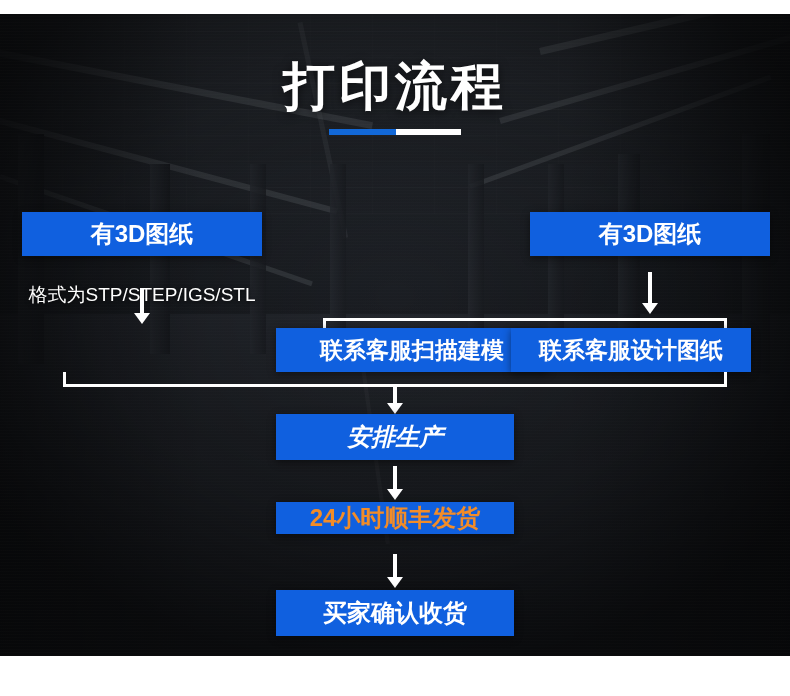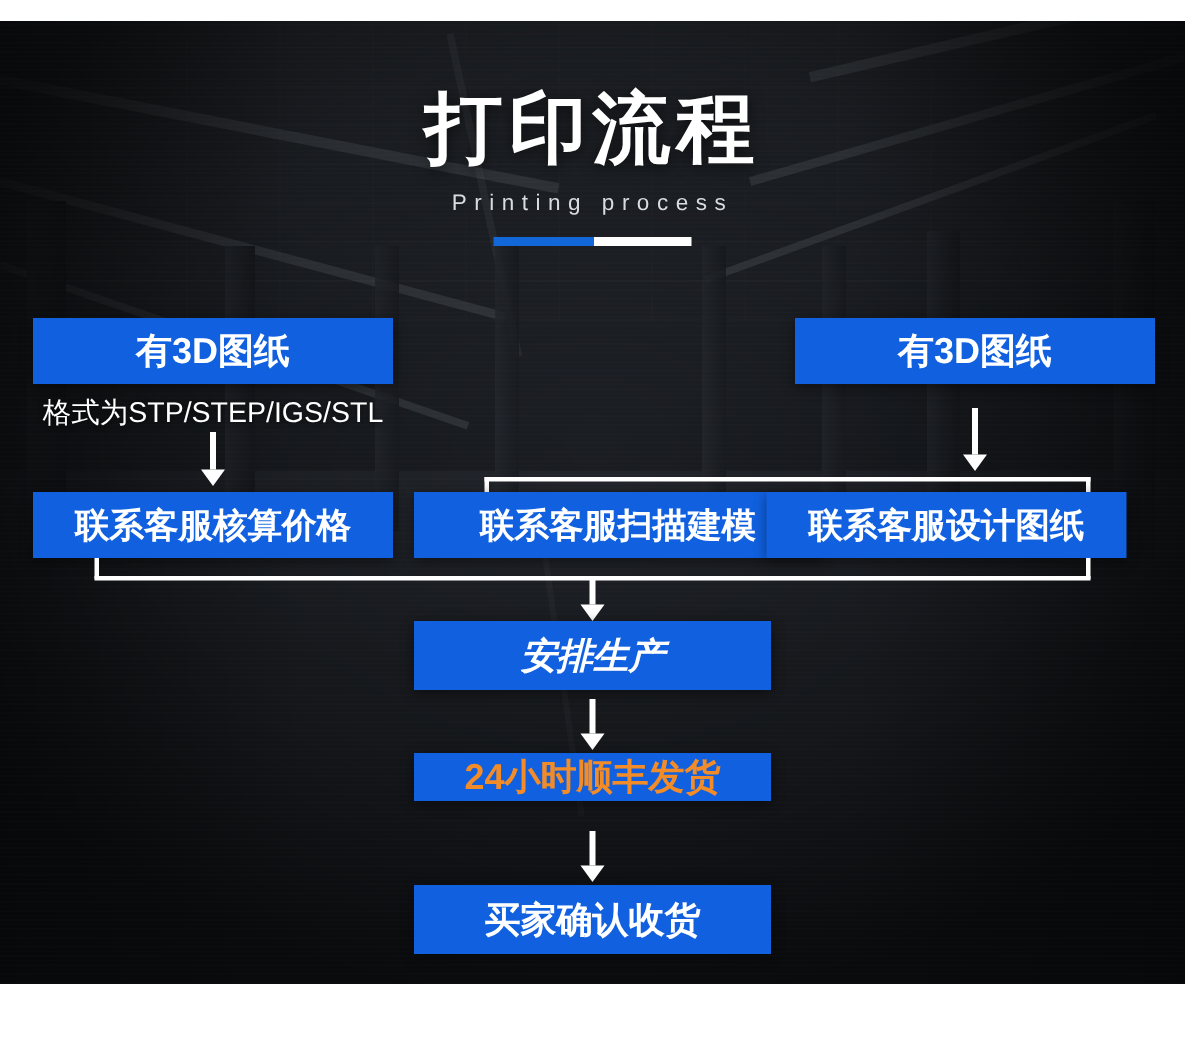--- a/index.html
+++ b/index.html
@@ -51,21 +51,21 @@
   .divider{margin:14px auto 0;width:132px;height:6px;display:flex;}
   .divider .seg-blue{width:67px;height:6px;background:#1268d8;}
   .divider .seg-white{width:65px;height:6px;background:#ffffff;}
 
   
   .box{position:absolute;background:#1060DF;color:#ffffff;display:flex;
        align-items:center;justify-content:center;font-weight:bold;
        box-shadow:0 2px 8px rgba(0,0,0,.45);}
   .box.accent{color:#F28C28;}
   .cap{position:absolute;color:#ffffff;font-size:19px;text-align:center;
-       text-shadow:0 1px 4px rgba(0,0,0,.75);white-space:nowrap;}
+       text-shadow:0 1px 4px rgba(0,0,0,.75);white-space:nowrap;margin-top:20px;}
 
   
   .vline{position:absolute;background:#ffffff;width:3px;}
   .hline{position:absolute;background:#ffffff;height:3px;}
   .arrow{position:absolute;}
   .arrow .shaft{position:absolute;left:50%;top:0;margin-left:-2px;width:4px;background:#ffffff;}
   .arrow .head{position:absolute;left:50%;bottom:0;margin-left:-8px;width:0;height:0;
        border-left:8px solid transparent;border-right:8px solid transparent;border-top:11px solid #ffffff;}
 </style>
 </head>
@@ -102,21 +102,20 @@
     <div class="tint"></div>
     <div class="vign"></div>
     <div class="scan"></div>
   </div>
 
   <div class="topstrip"></div>
   <div class="botstrip"></div>
 
   <div class="header">
     <div class="title">打印流程</div>
-    <div class="subtitle">Printing process</div>
     <div class="divider">
       <div class="seg-blue"></div>
       <div class="seg-white"></div>
     </div>
   </div>
 
   <div class="box" style="left:22px;top:212px;width:240px;height:44px;font-size:24px;">
     <span>有3D图纸</span>
   </div>
   <div class="cap" style="left:22px;top:262px;width:240px;">格式为STP/STEP/IGS/STL</div>
@@ -132,23 +131,20 @@
 
   <div class="arrow" style="left:642px;top:272px;width:16px;height:42px;">
     <div class="shaft" style="height:31px;"></div>
     <div class="head"></div>
   </div>
 
   <div class="hline" style="left:323px;top:318px;width:404px;"></div>
   <div class="vline" style="left:323px;top:318px;height:12px;"></div>
   <div class="vline" style="left:724px;top:318px;height:12px;"></div>
 
-  <div class="box" style="left:22px;top:328px;width:240px;height:44px;font-size:23px;">
-    <span>联系客服核算价格</span>
-  </div>
   <div class="box" style="left:276px;top:328px;width:272px;height:44px;font-size:23px;">
     <span>联系客服扫描建模</span>
   </div>
   <div class="box" style="left:511px;top:328px;width:240px;height:44px;font-size:23px;">
     <span>联系客服设计图纸</span>
   </div>
 
   <div class="vline" style="left:63px;top:372px;height:14px;"></div>
   <div class="vline" style="left:724px;top:372px;height:14px;"></div>
   <div class="hline" style="left:63px;top:384px;width:664px;"></div>

